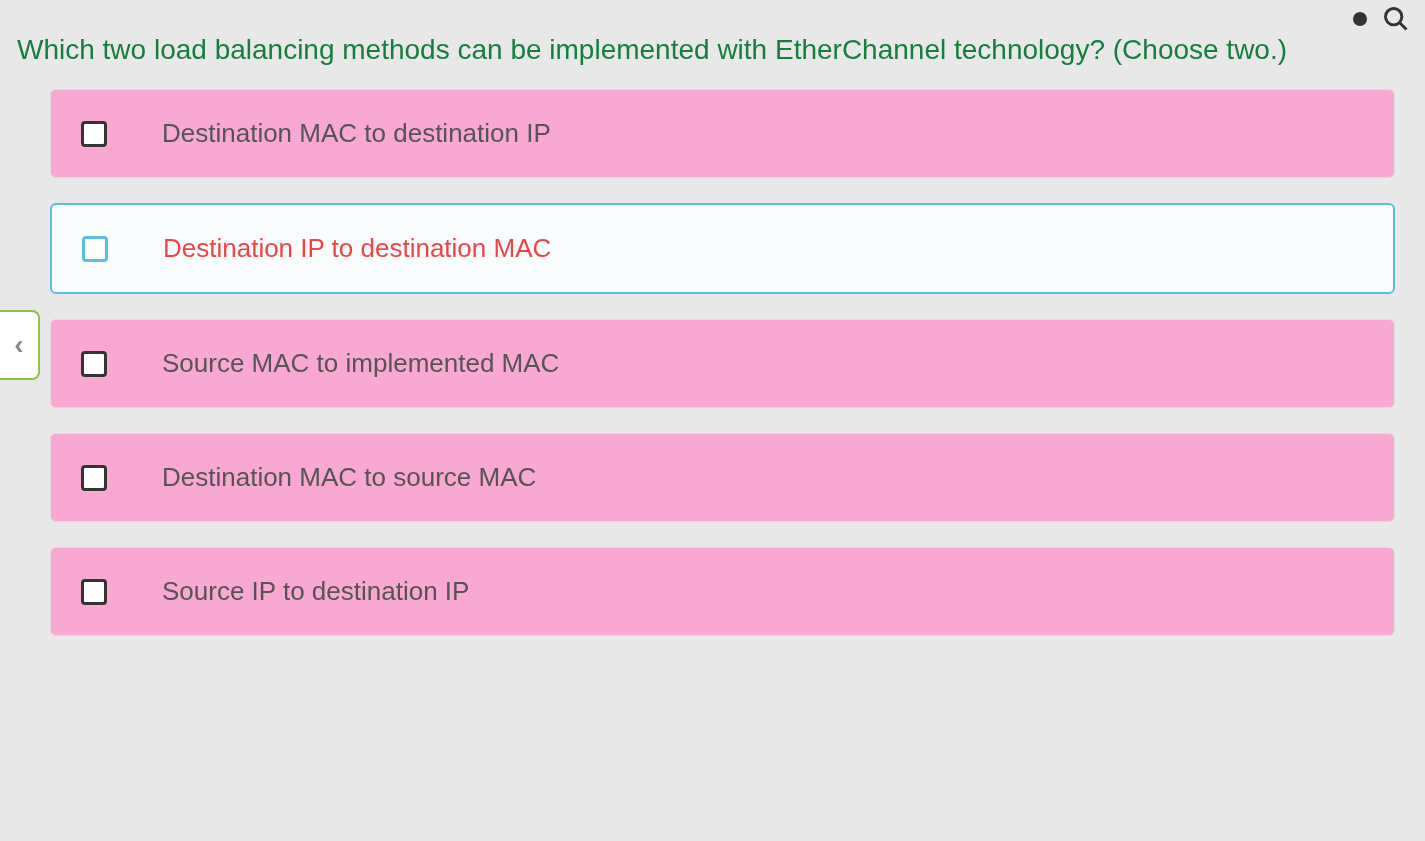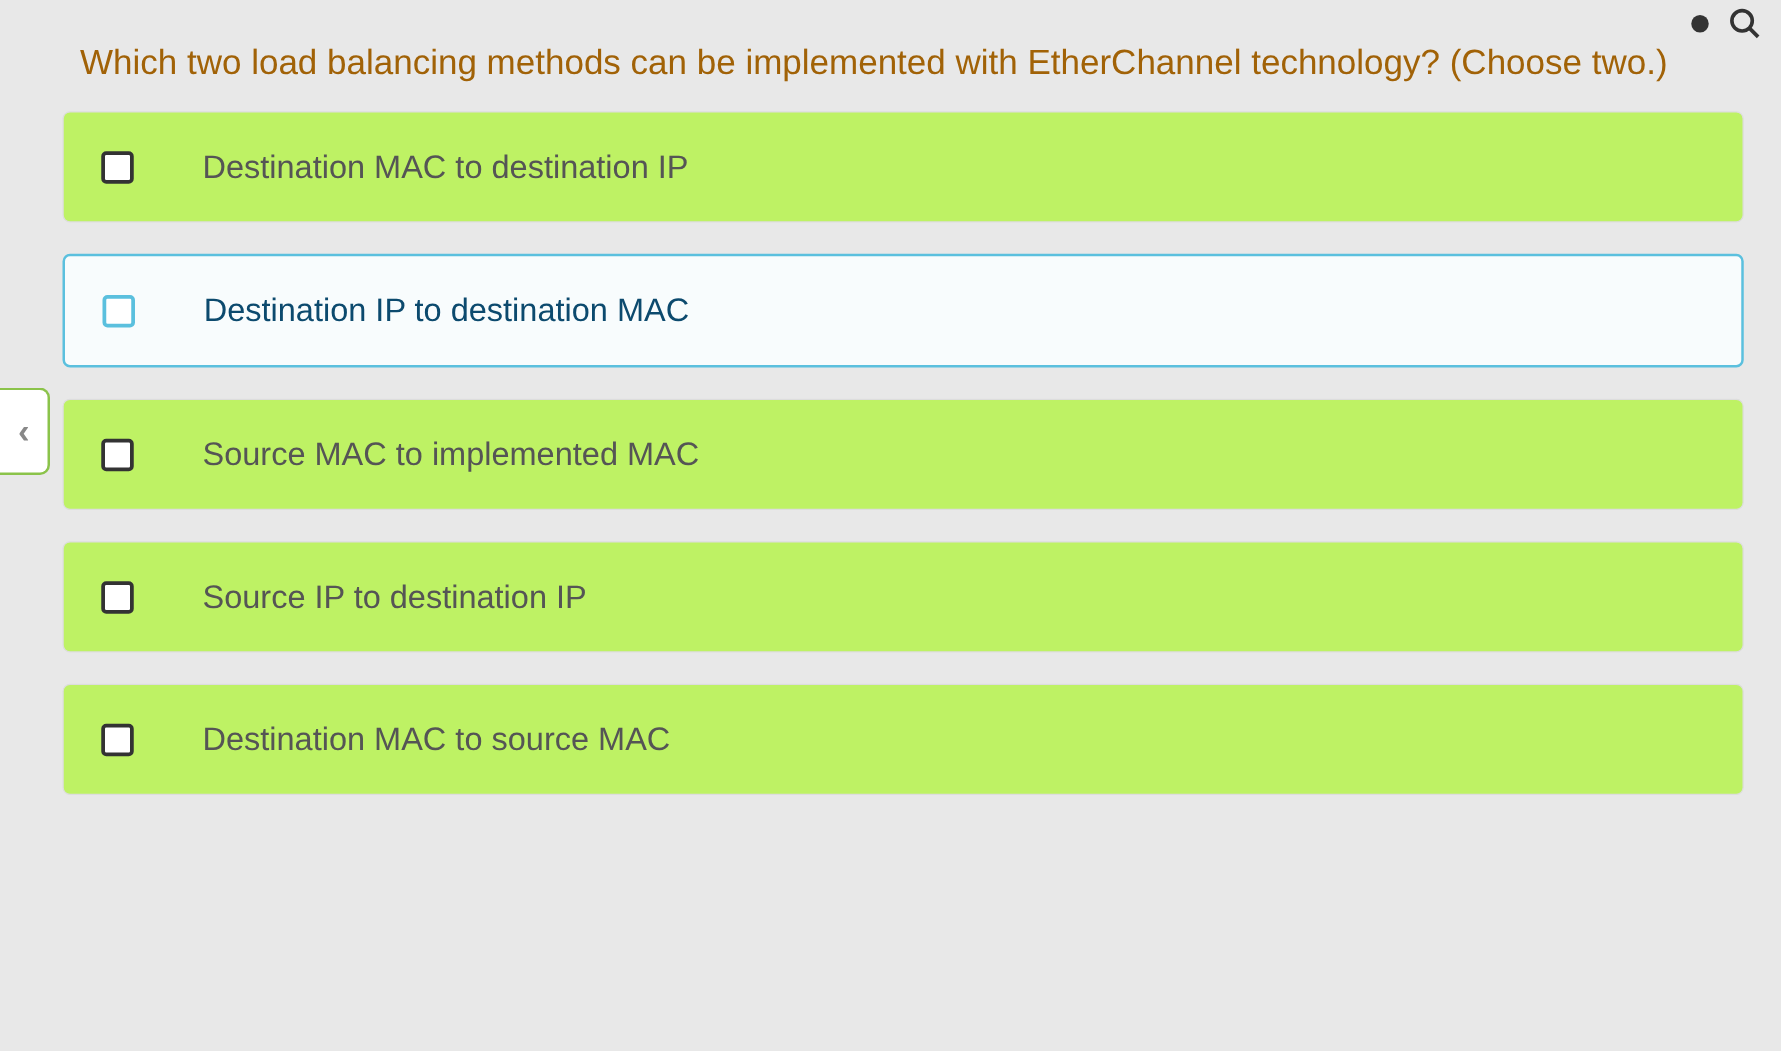--- a/index.html
+++ b/index.html
@@ -10,29 +10,29 @@
     body {
       font-family: Arial, Helvetica, sans-serif;
       background: #e8e8e8;
       width: 1425px;
       height: 841px;
       position: relative;
       overflow: hidden;
     }
     .question-text {
       font-size: 28px;
-      color: #a16207;
-      padding: 30px 40px 20px 64px;
+      color: #15803d;
+      padding: 30px 40px 20px 17px;
       line-height: 1.4;
     }
     .options-container {
       padding: 0 30px 0 50px;
     }
     .option-row {
-      background: #bef264;
+      background: #f9a8d4;
       border: 1px solid #ddd;
       border-radius: 6px;
       margin-bottom: 25px;
       padding: 28px 30px;
       display: flex;
       align-items: center;
       cursor: pointer;
     }
     .option-row.highlighted {
       border: 2px solid #5bc0de;
@@ -48,21 +48,21 @@
       background: #fff;
     }
     .checkbox.highlighted {
       border-color: #5bc0de;
     }
     .option-label {
       font-size: 26px;
       color: #555;
     }
     .option-label.highlighted {
-      color: #0c4a6e;
+      color: #ef4444;
     }
     .nav-tab {
       position: absolute;
       left: 0;
       top: 310px;
       width: 40px;
       height: 70px;
       background: #fff;
       border: 2px solid #8bc34a;
       border-left: none;
@@ -122,25 +122,25 @@
     <div class="option-label highlighted">Destination IP to destination MAC</div>
   </div>
 
   <div class="option-row">
     <div class="checkbox"></div>
     <div class="option-label">Source MAC to implemented MAC</div>
   </div>
 
   <div class="option-row">
     <div class="checkbox"></div>
-    <div class="option-label">Source IP to destination IP</div>
+    <div class="option-label">Destination MAC to source MAC</div>
   </div>
 
   <div class="option-row">
     <div class="checkbox"></div>
-    <div class="option-label">Destination MAC to source MAC</div>
+    <div class="option-label">Source IP to destination IP</div>
   </div>
 
 </div>
 
 <div class="nav-tab">
   <span class="chevron-left">‹</span>
 </div>
 
 </body></html>

